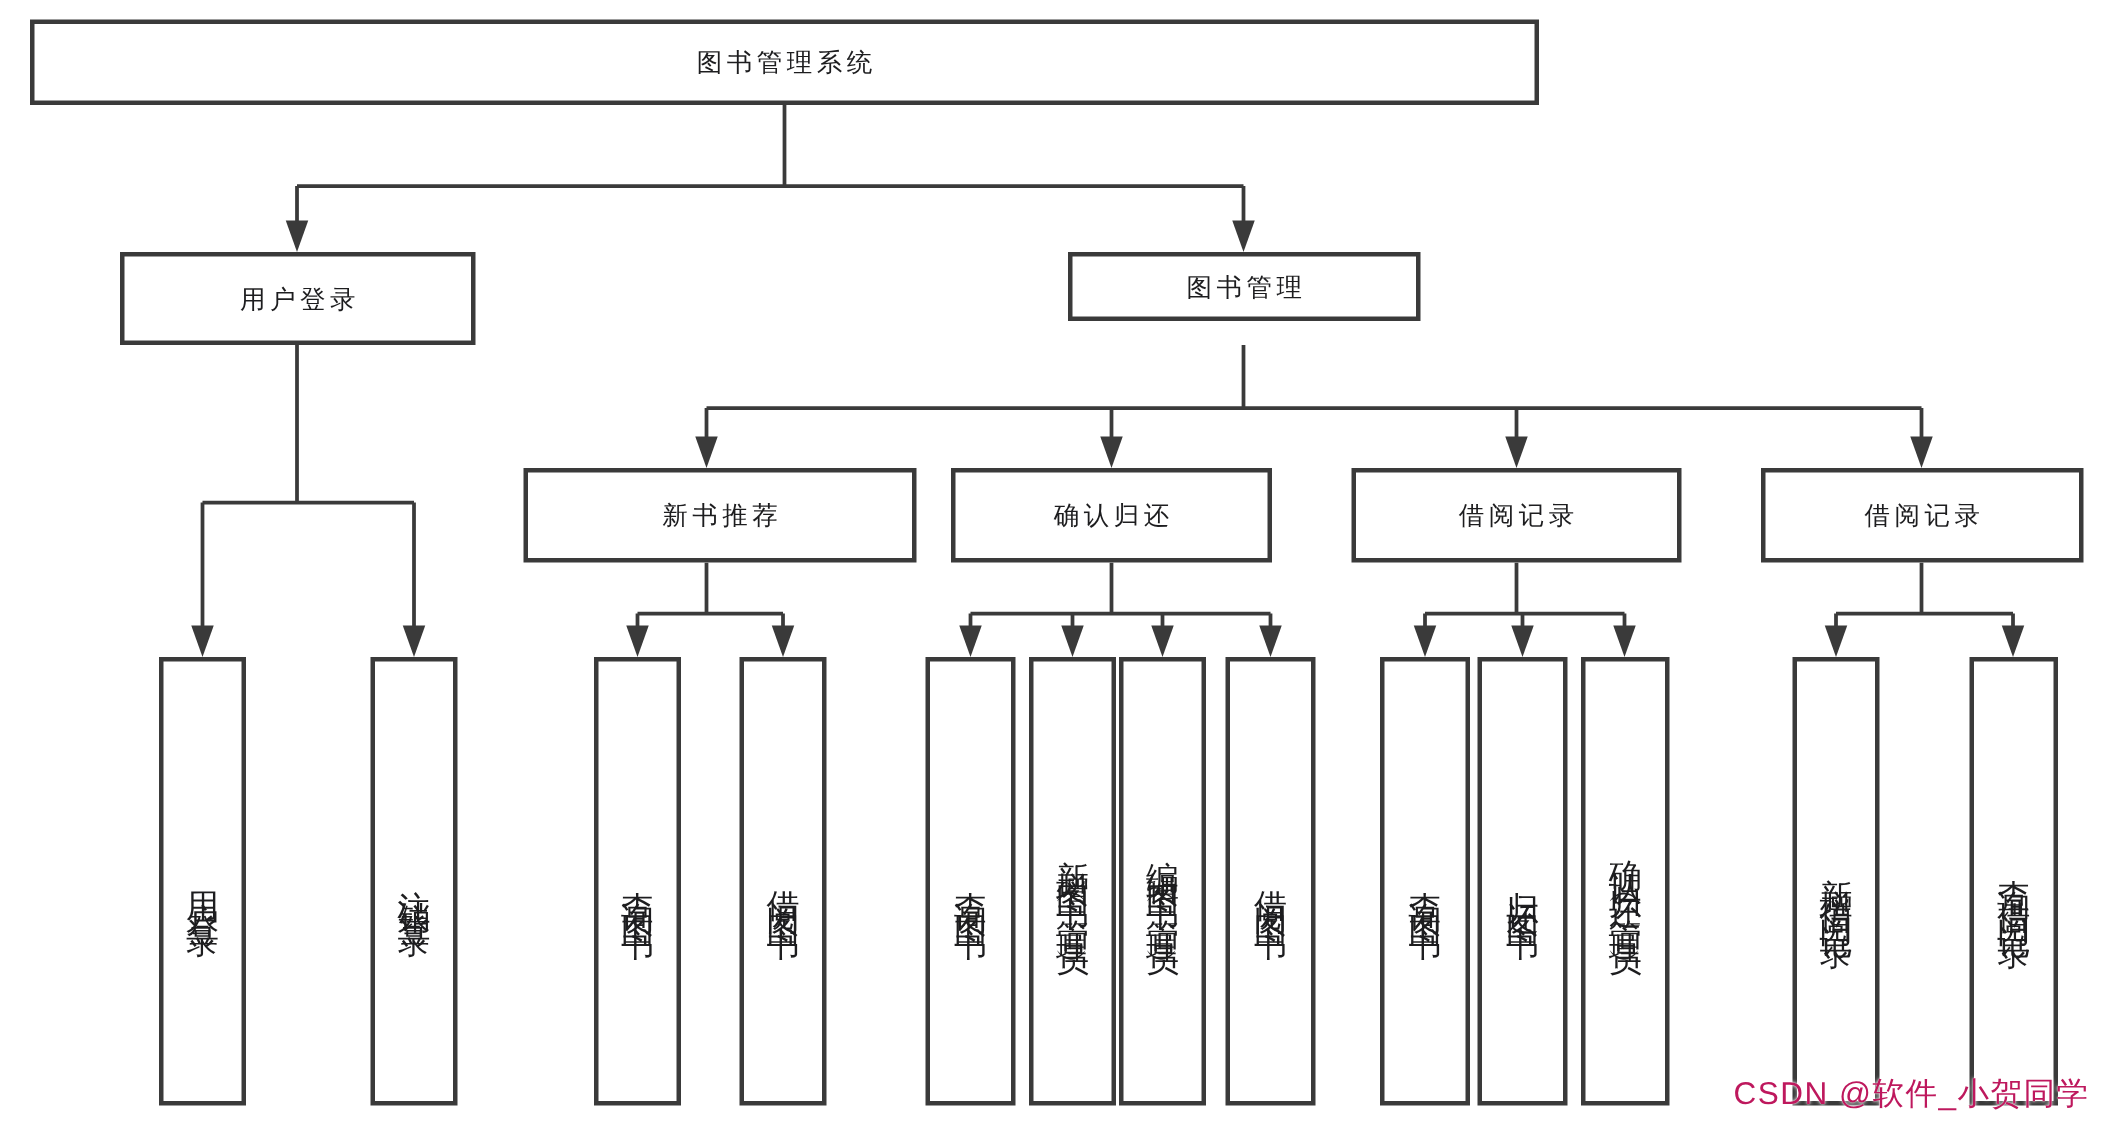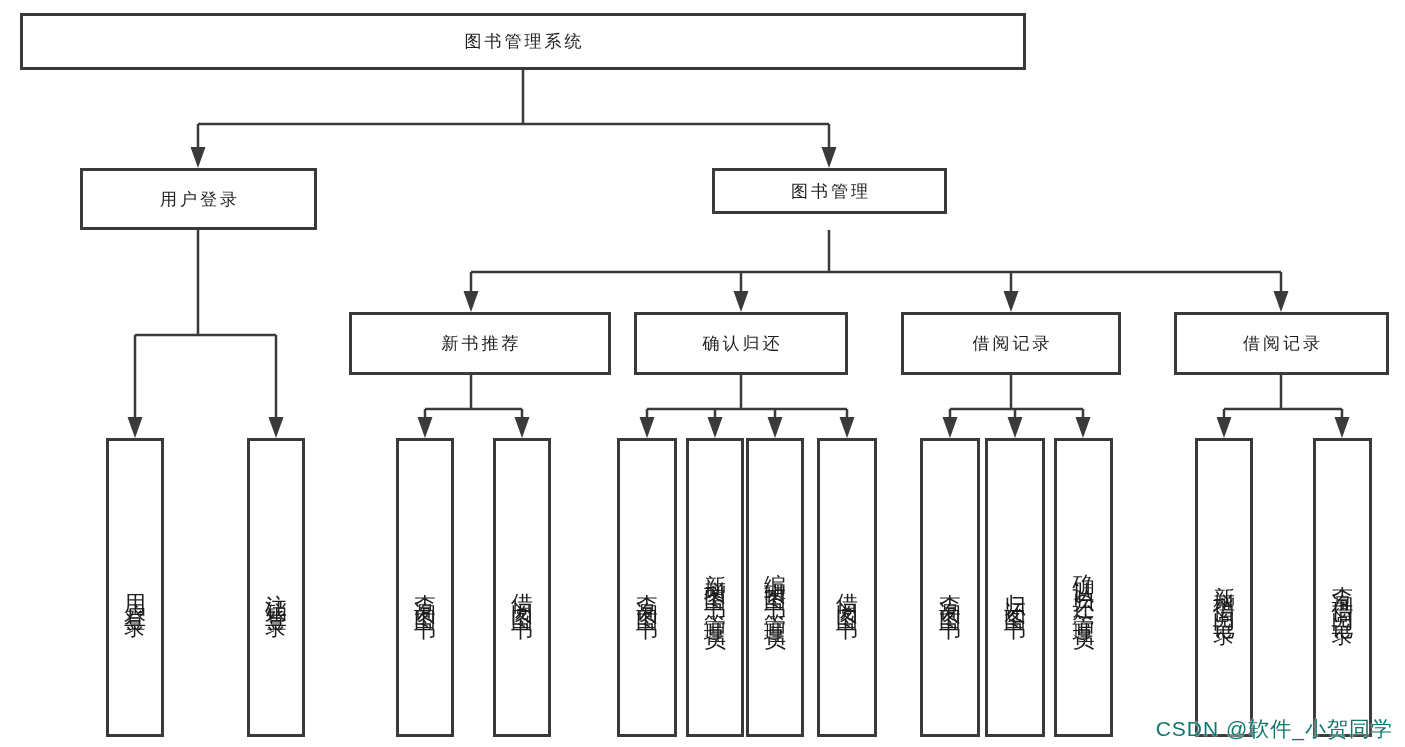--- a/index.html
+++ b/index.html
@@ -14,21 +14,21 @@
     color:#1d1d1f;
   }
   .hlabel{font-size:17px;letter-spacing:3px;text-indent:3px;white-space:nowrap;}
   .leaf span{
     writing-mode:vertical-rl;text-orientation:mixed;
     font-size:22px;letter-spacing:8px;line-height:1;margin-bottom:-8px;
     white-space:nowrap;
   }
   .watermark{
     position:absolute;right:12px;bottom:4px;z-index:5;
-    font-size:21px;color:#0f766e;letter-spacing:1px;white-space:nowrap;
+    font-size:21px;color:#be185d;letter-spacing:1px;white-space:nowrap;
     text-shadow:0 0 3px #ffffff,0 0 1px #ffffff;
     margin-left:24px;
   }
 </style>
 </head>
 <body>
 
 <div class="canvas">
 
   <svg class="connectors" viewBox="0 0 1405 747" xmlns="http://www.w3.org/2000/svg">

